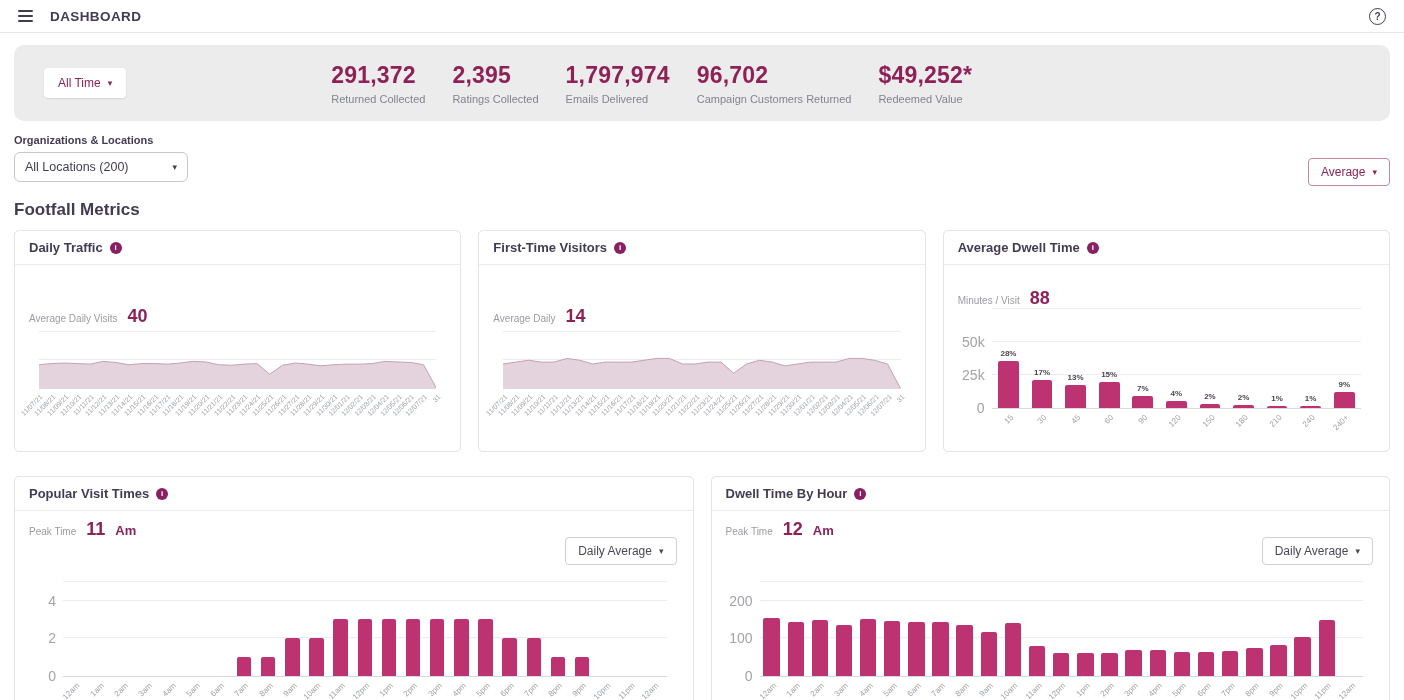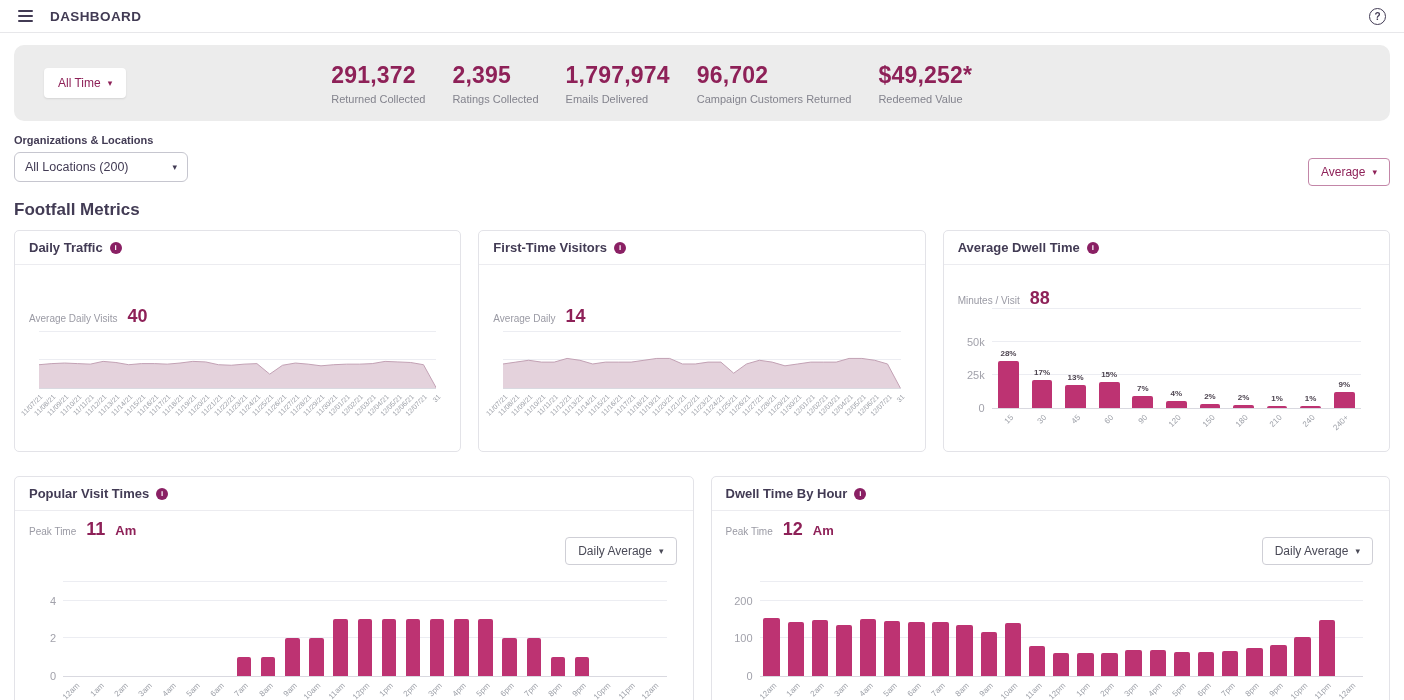--- a/index.html
+++ b/index.html
@@ -50,21 +50,21 @@
   .munit{font-size:13px;font-weight:bold;color:#8e2158}
   .avg-btn{position:absolute;top:26px;right:16px;border:1px solid #cfcfd6;background:#fff;border-radius:4px;
     font-size:12px;color:#4a4a57;padding:6px 12px;display:flex;gap:7px;align-items:center;cursor:pointer}
   
   .chart{position:relative}
   .chart-area{margin:0 10px}
   .chart-dist{margin-left:34px;margin-right:14px}
   .chart-hours{margin-left:34px;margin-right:12px;margin-top:42px}
   .plot{position:relative;border-bottom:1px solid #d9d9e0}
   .gridline{position:absolute;left:0;right:0;border-top:1px solid #ecedf2}
-  .ylab{position:absolute;right:calc(100% + 7px);font-size:11px;color:#a2a2ab;transform:translateY(50%)}
+  .ylab{position:absolute;right:calc(100% + 7px);font-size:14px;color:#a2a2ab;transform:translateY(50%)}
   .bars{position:absolute;left:0;right:0;bottom:0;top:0;display:flex;align-items:flex-end}
   .bar-cell{flex:1;display:flex;flex-direction:column;align-items:center;justify-content:flex-end;height:100%}
   .bar{border-radius:2px 2px 0 0}
   .bar-label{font-size:8px;font-weight:bold;color:#4d4450;margin-bottom:3px}
   .xlabels{position:relative;overflow:visible}
   .xo{position:absolute;top:4px;width:0}
   .xi{position:absolute;right:0;top:0;white-space:nowrap;transform:rotate(-45deg);
     transform-origin:100% 0;color:#9da0a8}
 </style>
 </head>

